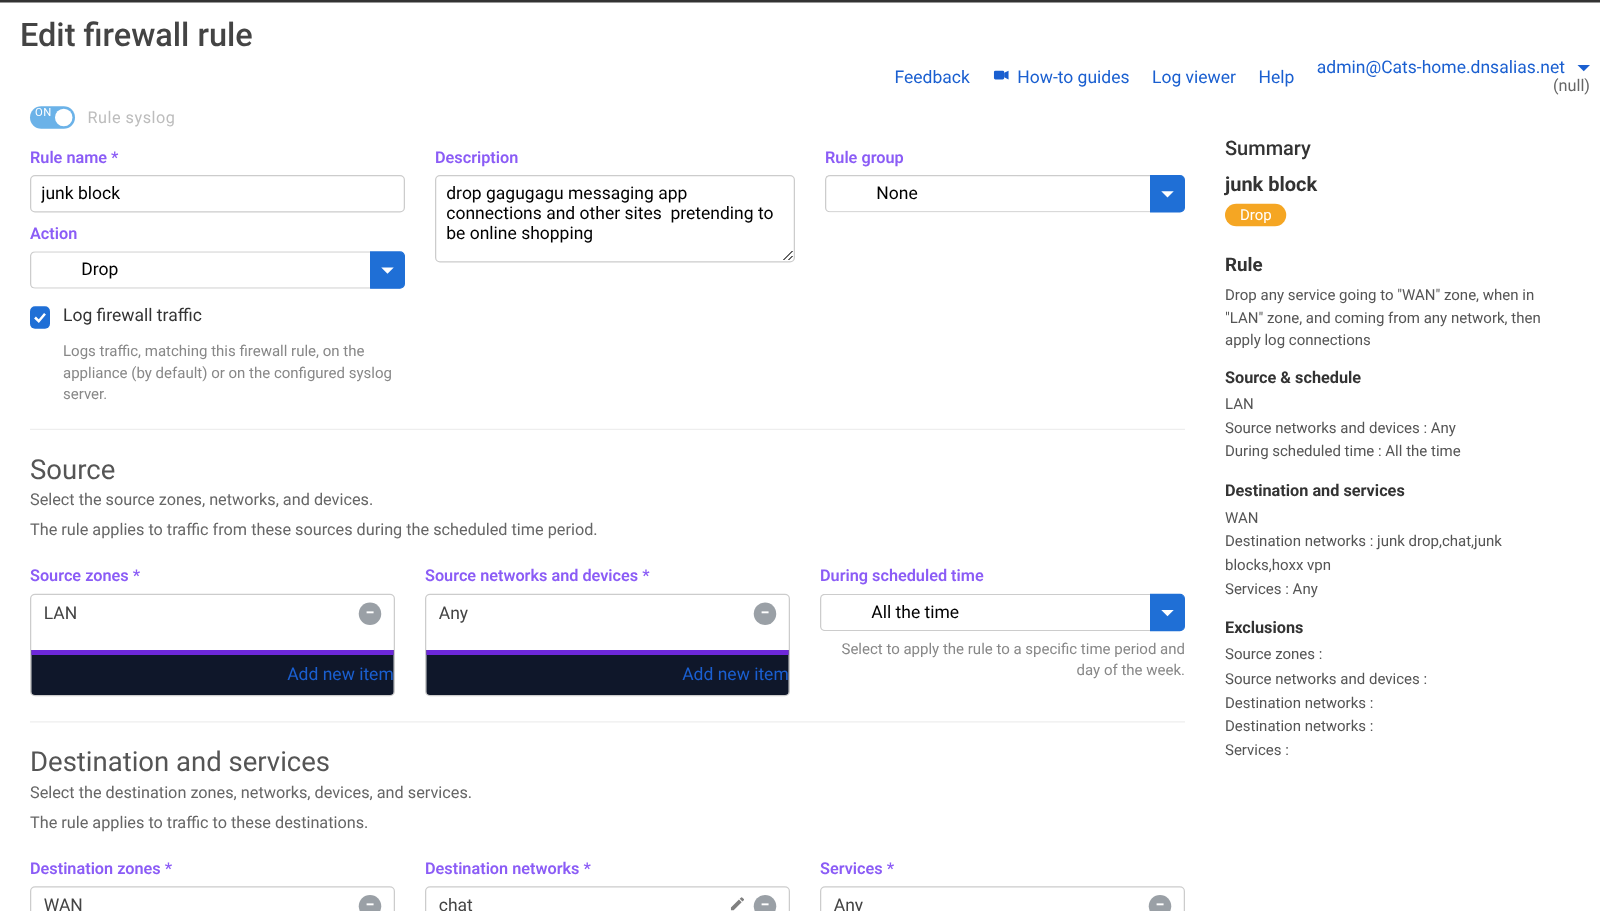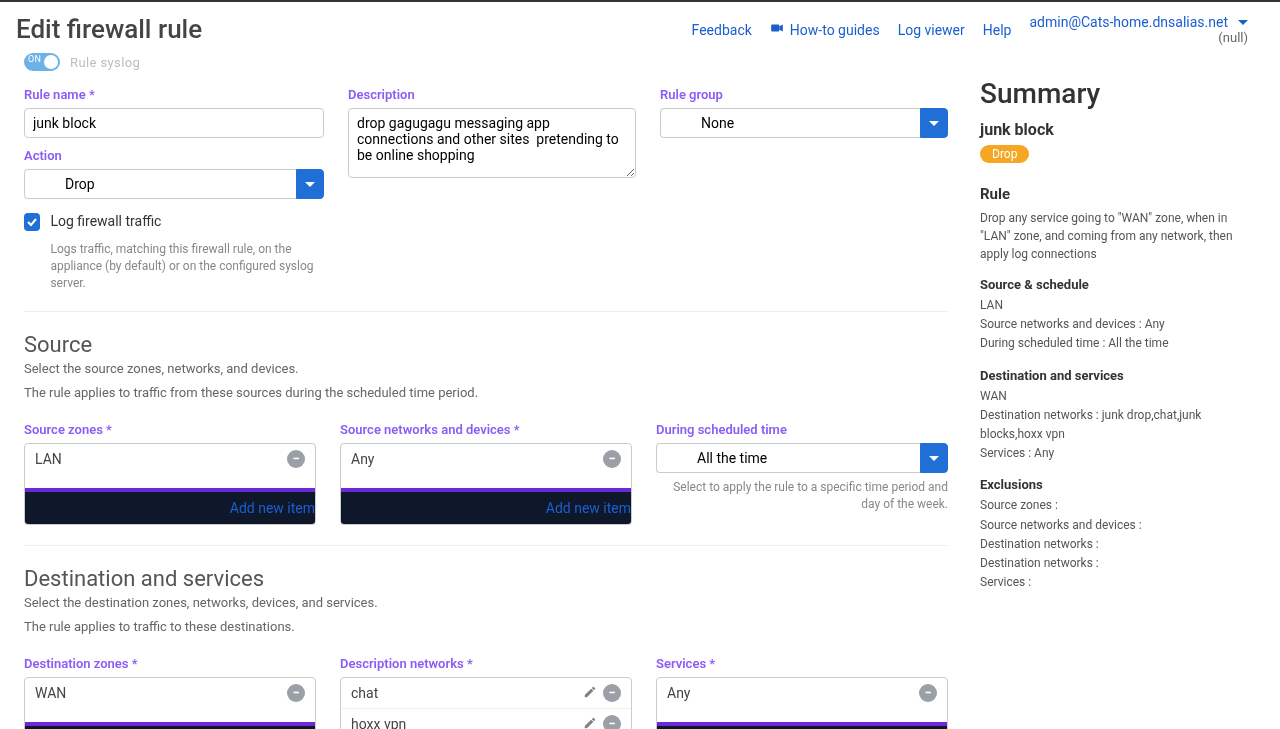--- a/index.html
+++ b/index.html
@@ -1,20 +1,20 @@
 <!DOCTYPE html>
 <html><head>
 <meta charset="utf-8">
 <style>
 * { box-sizing: border-box; margin: 0; padding: 0; font-family: -apple-system, BlinkMacSystemFont, "Segoe UI", Roboto, Arial, sans-serif; }
 body { background: #fff; color: #333; font-size: 14px; }
-.topbar { display: flex; align-items: flex-start; padding: 12px 32px 8px 16px; border-top: 2px solid #333; }
+.topbar { display: flex; align-items: flex-start; padding: 12px 8px 8px 16px; border-top: 2px solid #333; }
 .topbar h1 { font-size: 26px; font-weight: 500; color: #444; flex: 0 0 auto; margin-right: auto; }
 .topnav { display: flex; gap: 18px; align-items: center; }
-.topnav a { color: #1a5fd0; text-decoration: none; font-size: 14px; display: inline-flex; align-items: center; gap: 6px; }
+.topnav a { color: #1a5fd0; text-decoration: none; font-size: 14px; display: inline-flex; align-items: center; gap: 6px; margin-top: 32px; }
 .topnav .admin-col { display: flex; flex-direction: column; align-items: flex-end; }
 .topnav .null { color: #666; font-size: 13px; }
 .chev::after { content: ""; display: inline-block; width: 0; height: 0; border-left: 5px solid transparent; border-right: 5px solid transparent; border-top: 5px solid #1a5fd0; margin-left: 4px; vertical-align: middle; }
 
 .page { display: flex; gap: 24px; padding: 0 16px 40px; }
 .main { flex: 1 1 auto; max-width: 940px; }
 .summary-pane { flex: 0 0 280px; padding-top: 24px; }
 
 .card { background: #fff; padding: 0 8px 12px; }
 .rule-status-row { display:flex; align-items:center; gap:10px; padding:0 0 10px 0; color:#bdbdbd; font-size:13px; letter-spacing:.4px; }
@@ -49,21 +49,21 @@
 .list-item { display:flex; align-items:center; justify-content:space-between; padding:6px 10px; font-size:14px; color:#444; }
 .list-item + .list-item { border-top:1px solid #eee; }
 .item-actions { display:flex; gap:6px; align-items:center; }
 .icon-circ { width:18px; height:18px; border-radius:50%; background:#9aa0a6; display:flex; align-items:center; justify-content:center; cursor:pointer; }
 .icon-circ span { color:#fff; font-size:13px; line-height:1; font-weight:700; transform:translateY(-1px);}
 .pencil { color:#808080; cursor:pointer; }
 .pencil svg{width:14px;height:14px;}
 .add-row { background:#0f172a; text-align:right; padding:8px 0; font-size:14px; color:#1a5fd0; cursor:pointer; border-top:4px solid #6d28d9; }
 .field-help { font-size:12px; color:#888; margin-top:6px; text-align:right; line-height:1.4; }
 
-.summary h2 { font-size:28px; font-weight:500; color:#333; margin-bottom:10px; }
+.summary h2 { font-size:16px; font-weight:500; color:#333; margin-bottom:10px; }
 .summary .rule-name { font-size:16px; font-weight:700; color:#333; margin-bottom:6px; }
 .badge { display:inline-block; background:#f5a623; color:#fff; font-size:12px; padding:2px 12px; border-radius:12px; }
 .summary h3 { font-size:15px; font-weight:700; color:#333; margin:22px 0 6px; }
 .summary .para { font-size:12px; color:#555; line-height:1.5; }
 .summary .kv { font-size:12px; color:#555; line-height:1.6; }
 .summary .sub-head { font-size:13px; font-weight:700; color:#333; margin:14px 0 4px; }
 </style>
 </head>
 <body>
 
@@ -205,21 +205,21 @@
                   <div class="icon-circ">
                       <span>−</span>
                     </div>
                 </div>
               </div>
             </div>
             <div class="add-row">Add new item</div>
           </div>
         </div>
         <div class="col">
-          <label class="lbl">Description networks *</label>
+          <label class="lbl">Destination networks *</label>
           <div class="list-box">
             <div class="list-body" id="dn-list">
                 <div class="list-item">
                   <span>chat</span>
                   <div class="item-actions">
                     <span class="pencil"><svg viewBox="0 0 24 24" fill="#808080">
                         <path d="M3 17.25V21h3.75l11-11-3.75-3.75-11 11zM20.7 7.04a1 1 0 000-1.41l-2.34-2.34a1 1 0 00-1.41 0L15 5.24l3.75 3.75 1.95-1.95z"></path>
                       </svg></span>
                     <div class="icon-circ">
                       <span>−</span>

